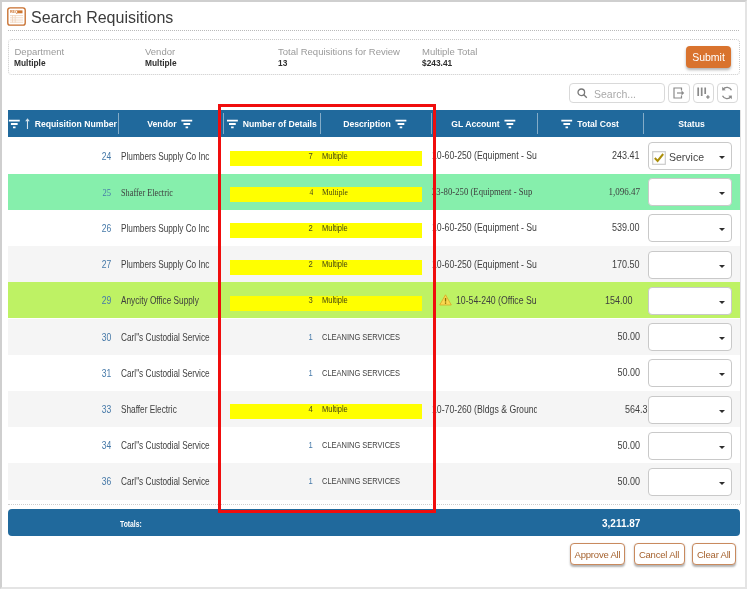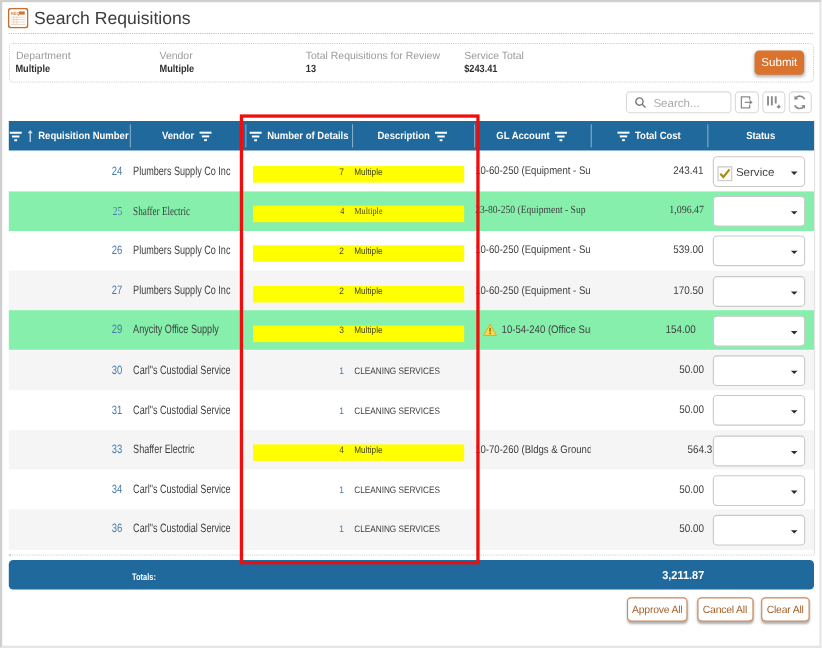--- a/index.html
+++ b/index.html
@@ -60,21 +60,21 @@
   </svg>
 <div class="abs" style="left:31px;top:9px;font-size:16px;color:#3c3c3c;">Search Requisitions</div>
 <div class="abs" style="left:8px;top:30px;width:731px;border-top:1px dotted #b9b9b9;"></div>
 <div class="abs" style="left:8px;top:39px;width:732px;height:36px;border:1px dotted #c9c9c9;border-radius:4px;"></div>
 <div class="abs" style="left:14.5px;top:45.5px;font-size:9.5px;color:#9a9a9a;white-space:nowrap;">Department</div>
 <div class="abs" style="left:14.0px;top:57px;font-size:9.5px;font-weight:bold;color:#2e2e2e;transform:scaleX(0.88);transform-origin:left center;">Multiple</div>
 <div class="abs" style="left:145px;top:45.5px;font-size:9.5px;color:#9a9a9a;white-space:nowrap;">Vendor</div>
 <div class="abs" style="left:144.5px;top:57px;font-size:9.5px;font-weight:bold;color:#2e2e2e;transform:scaleX(0.88);transform-origin:left center;">Multiple</div>
 <div class="abs" style="left:278px;top:45.5px;font-size:9.5px;color:#9a9a9a;white-space:nowrap;">Total Requisitions for Review</div>
 <div class="abs" style="left:277.5px;top:57px;font-size:9.5px;font-weight:bold;color:#2e2e2e;transform:scaleX(0.88);transform-origin:left center;">13</div>
-<div class="abs" style="left:422px;top:45.5px;font-size:9.5px;color:#9a9a9a;white-space:nowrap;">Service Total</div>
+<div class="abs" style="left:422px;top:45.5px;font-size:9.5px;color:#9a9a9a;white-space:nowrap;">Multiple Total</div>
 <div class="abs" style="left:421.5px;top:57px;font-size:9.5px;font-weight:bold;color:#2e2e2e;transform:scaleX(0.88);transform-origin:left center;">$243.41</div>
 <div class="abs" style="left:686px;top:46px;width:45px;height:22px;background:#d9732e;
  border-radius:4px;color:#fff;font-size:10.5px;display:flex;align-items:center;justify-content:center;
  box-shadow:0 2px 3px rgba(0,0,0,0.3);">Submit</div>
 <div class="abs" style="left:569px;top:83px;width:96px;height:20px;border:1px solid #d9d9d9;border-radius:4px;"></div>
 <svg class="abs" style="left:577px;top:87.5px" width="11" height="11" viewBox="0 0 11 11">
 <circle cx="4.3" cy="4.3" r="3.3" fill="none" stroke="#777" stroke-width="1.3"></circle>
 <line x1="6.8" y1="6.8" x2="9.8" y2="9.8" stroke="#777" stroke-width="1.3"></line>
   </svg>
 <div class="abs" style="left:594px;top:87.5px;font-size:10.5px;color:#a9a9a9;">Search...</div>
@@ -287,21 +287,21 @@
     </div>
 <div class="cell gla" style="left:423.5px;width:105.5px;">
       <span class="sL">10-60-250 (Equipment - Sup</span>
     </div>
 <div class="cell num cst" style="left:529px;width:103px;">
       <span class="sR">170.50</span>
     </div>
 <div class="dd">
 </div>
 </div>
-<div class="row" style="top:282.28px;height:36.22px;background:#86efac;">
+<div class="row" style="top:282.28px;height:36.22px;background:#bef264;">
 <div class="yellow"></div>
 <div class="cell num rqn" style="left:0;width:103px;">
       <span class="sR">29</span>
     </div>
 <div class="cell ven" style="left:113px;width:102px;">
       <span class="sL">Anycity Office Supply</span>
     </div>
 <div class="cell num cnt" style="left:215px;width:90px;color:#4a4a20;">
       <span class="sR">3</span>
     </div>

